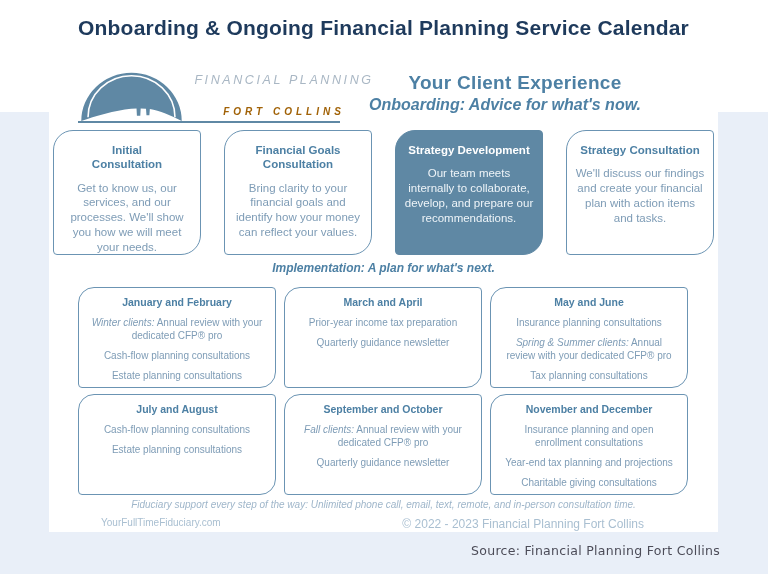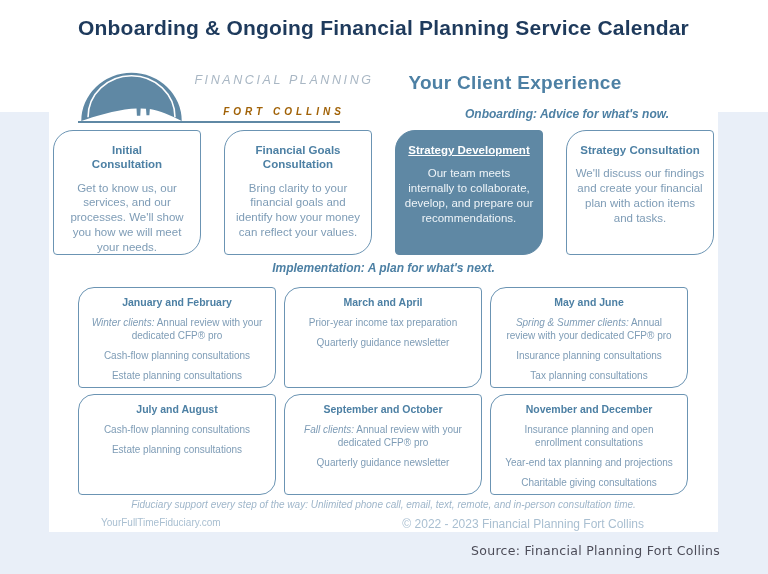--- a/index.html
+++ b/index.html
@@ -21,36 +21,36 @@
   .brand-text { position:absolute; left:100px; top:9px; width:212px; text-align:center; }
   .brand-line1 { font-size:12.5px; letter-spacing:2.6px; color:#a9b7c4; }
   .brand-line2 { font-size:10px; font-weight:700; letter-spacing:4px; color:#a16207; margin-top:19px; }
   .brand-rule { position:absolute; left:0; top:57px; width:262px; height:2px; background:#5f88a4; }
 
   .exp-heading {
     position:absolute; top:72px; left:316px; width:300px; text-align:center;
     font-size:19px; font-weight:700; color:#4d80a4; letter-spacing:0.3px;
   }
   .onboard-caption {
-    position:absolute; top:107px; left:320px; width:300px; text-align:right;
-    font-size:12px; font-weight:700; font-style:italic; color:#4d80a4;
+    position:absolute; top:96px; left:320px; width:300px; text-align:left;
+    font-size:16px; font-weight:700; font-style:italic; color:#4d80a4;
   }
 
   .steps { position:absolute; top:130px; left:0; right:0; display:flex; justify-content:center; gap:23px; }
   .step {
     width:148px; height:125px; border:1.5px solid #6b94b3;
     border-radius:20px 4px 20px 4px; padding:12px 8px 8px; text-align:center; background:#fff;
   }
   .step-title {
     font-size:11.5px; font-weight:700; color:#4d80a4; line-height:1.25;
     white-space:pre-line; margin-bottom:9px;
   }
   .step-body { font-size:11.5px; color:#7e9cb6; line-height:1.28; }
   .step.filled { background:#5f88a4; border-color:#5f88a4; }
-  .step.filled .step-title { color:#ffffff;text-decoration:underline; }
+  .step.filled .step-title { color:#ffffff; }
   .step.filled .step-body { color:#eef4f8; }
 
   .impl-caption {
     position:absolute; top:261px; left:0; right:0; text-align:center;
     font-size:12px; font-weight:700; font-style:italic; color:#4d80a4;
   }
 
   .months {
     position:absolute; top:287px; left:25px; width:618px;
     display:flex; flex-wrap:wrap; justify-content:center; gap:6px 8px;
@@ -128,22 +128,22 @@
       <div class="month-item"><span class="lead"></span><span>Cash-flow planning consultations</span></div>
       <div class="month-item"><span class="lead"></span><span>Estate planning consultations</span></div>
     </div>
     <div class="month">
       <div class="month-title">March and April</div>
       <div class="month-item"><span class="lead"></span><span>Prior-year income tax preparation</span></div>
       <div class="month-item"><span class="lead"></span><span>Quarterly guidance newsletter</span></div>
     </div>
     <div class="month">
       <div class="month-title">May and June</div>
+      <div class="month-item"><span class="lead"></span><span>Insurance planning consultations</span></div>
       <div class="month-item"><span class="lead">Spring &amp; Summer clients:</span><span> Annual review with your dedicated CFP® pro</span></div>
-      <div class="month-item"><span class="lead"></span><span>Insurance planning consultations</span></div>
       <div class="month-item"><span class="lead"></span><span>Tax planning consultations</span></div>
     </div>
     <div class="month">
       <div class="month-title">July and August</div>
       <div class="month-item"><span class="lead"></span><span>Cash-flow planning consultations</span></div>
       <div class="month-item"><span class="lead"></span><span>Estate planning consultations</span></div>
     </div>
     <div class="month">
       <div class="month-title">September and October</div>
       <div class="month-item"><span class="lead">Fall clients:</span><span> Annual review with your dedicated CFP® pro</span></div>

